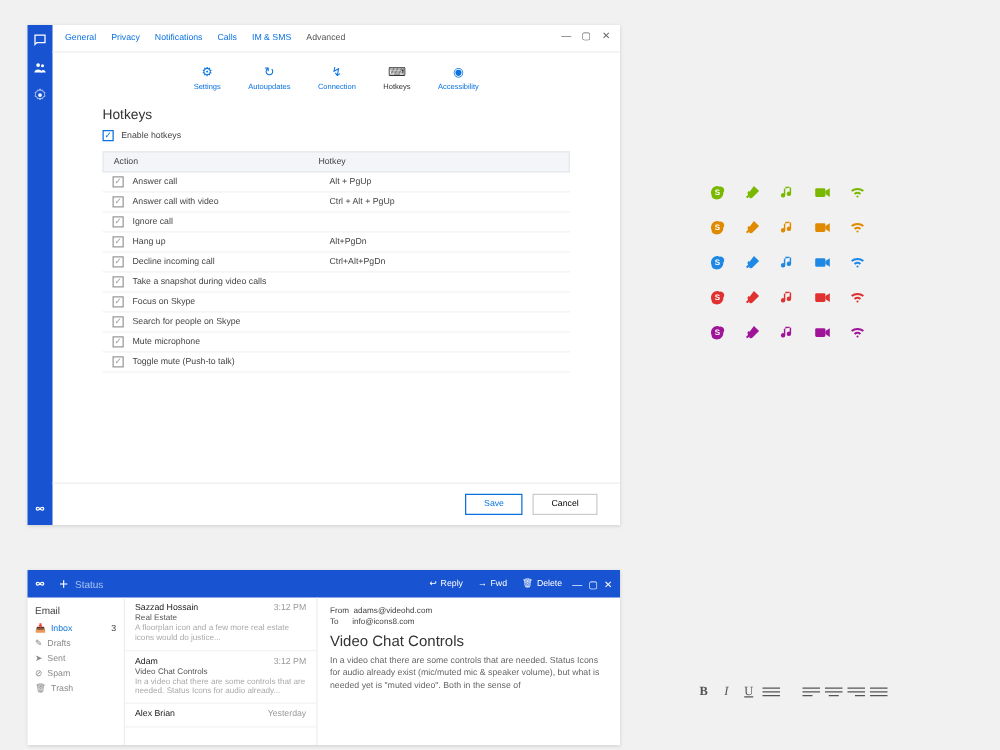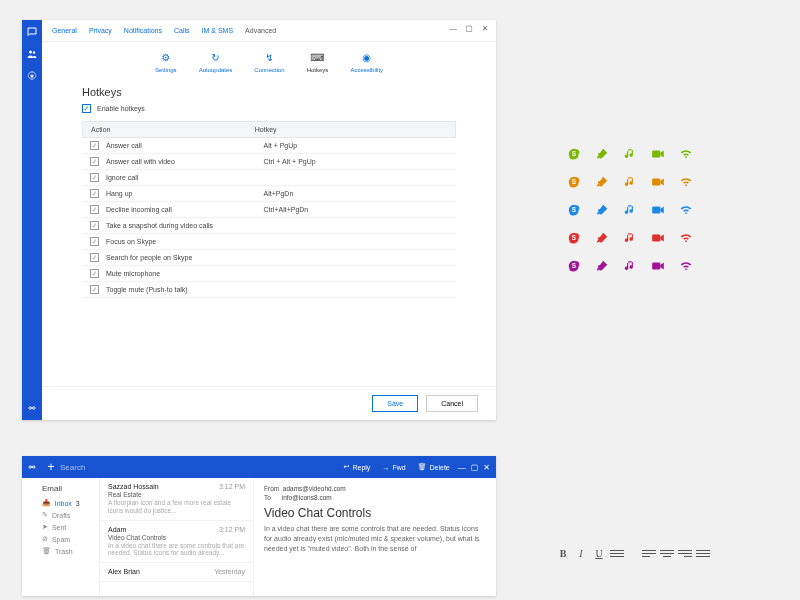--- a/index.html
+++ b/index.html
@@ -44,21 +44,21 @@
   
   .win2{position:absolute;left:22px;top:456px;width:474px;height:140px;background:#fff;box-shadow:0 1px 3px rgba(0,0,0,.15);display:flex;flex-direction:column}
   .w2top{height:22px;background:#1854d1;display:flex;align-items:center;color:#fff;font-size:8px}
   .w2top .inf{width:20px;display:flex;justify-content:center}
   .w2top .plus{width:18px;font-size:12px;text-align:center}
   .w2top .search{flex:0 0 92px;color:#a9c3f0;font-size:8px}
   .w2top .acts{display:flex;gap:12px;font-size:7px;align-items:center;margin-left:auto;margin-right:8px}
   .w2top .acts .a{display:flex;align-items:center;gap:3px}
   .w2top .wcb{display:flex;gap:5px;margin-right:6px;font-size:8px}
   .w2body{flex:1;display:flex;overflow:hidden}
-  .folders{width:78px;border-right:1px solid #eee;padding:6px 20px;font-size:7px;color:#888}
+  .folders{width:78px;border-right:1px solid #eee;padding:6px 6px;font-size:7px;color:#888}
   .folders h4{font-size:8px;color:#444;font-weight:400;margin-bottom:4px}
   .frow{display:flex;align-items:center;gap:4px;padding:2px 0}
   .frow.sel{color:#0a72e0}
   .frow .cnt{margin-left:auto;color:#333}
   .msglist{width:154px;border-right:1px solid #eee;font-size:6.5px;color:#555;overflow:hidden}
   .msg{padding:5px 8px;border-bottom:1px solid #f2f2f2}
   .msg .mn{display:flex;justify-content:space-between;font-size:7px;color:#222}
   .msg .ms{color:#555;margin:1px 0}
   .msg .mp{color:#aaa;line-height:1.2}
   .reader{flex:1;padding:6px 10px;font-size:7px;color:#444}
@@ -359,21 +359,21 @@
   </div>
 
 <div class="win2">
   <div class="w2top">
     <div class="inf">
         <svg viewBox="0 0 24 12" width="12" height="12">
           <path d="M6 6c0-3 4-3 6 0s6 3 6 0-4-3-6 0-6 3-6 0z" fill="none" stroke="#fff" stroke-width="2"></path>
         </svg>
       </div>
     <div class="plus">+</div>
-    <div class="search">Search</div>
+    <div class="search">Status</div>
     <div class="acts">
       <div class="a">
           <span>↩</span>
           <span>Reply</span>
         </div>
       <div class="a">
           <span>→</span>
           <span>Fwd</span>
         </div>
       <div class="a">

